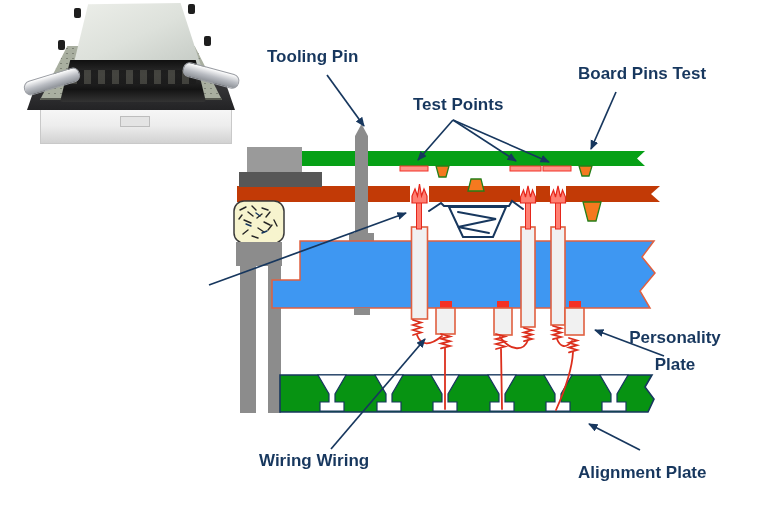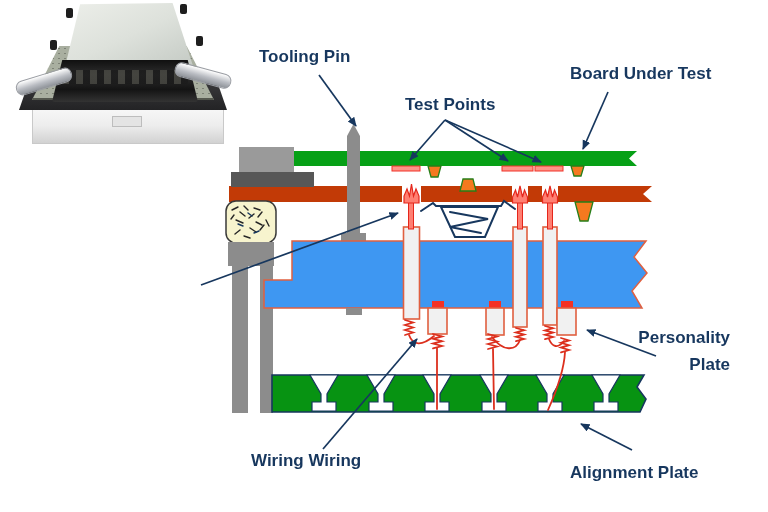--- a/index.html
+++ b/index.html
@@ -1,21 +1,21 @@
 <!DOCTYPE html>
 <html style="--navy: #17375E; --board-green: #06A016; --plate-green: #079312; --bar-red: #C23A06; --plate-blue: #3E97F2; --probe-red: #E5261B; --probe-fill: #FF7F72; --body-fill: #F1F1F1; --body-stroke: #E06040; --cap-red: #F33124; --wire-red: #DC2F1D; --pad-fill: #FF9488; --pad-stroke: #F03328; --orange: #F5791F; --orange-stroke: #267F19; --gray: #8C8C8C; --gray-light: #9A9A9A; --gray-dark: #575757; --blob-cream: #F7F4CE;"><head>
 <meta charset="utf-8">
 <style>
   html,body{margin:0;padding:0;}
   body{width:768px;height:512px;background:#FFFFFF;position:relative;overflow:hidden;
        font-family:"Liberation Sans", sans-serif;}
-  .stage{position:absolute;left:4px;top:0;width:610px;height:512px;}
+  .stage{position:absolute;left:12px;top:0;width:610px;height:512px;}
   svg.diagram{position:absolute;left:0;top:0;}
   .lbl{position:absolute;font-weight:bold;font-size:17px;color:var(--navy);white-space:nowrap;}
-  .lbl.two-line{white-space:normal;text-align:right;line-height:27px;}
+  .lbl.two-line{white-space:normal;text-align:center;line-height:27px;}
   
   .photo{position:absolute;left:6px;top:0;width:224px;height:148px;}
   .photo *{position:absolute;}
   .ph-base{left:22px;top:103px;width:190px;height:39px;background:linear-gradient(180deg,#FAFAFA 0%,#EDEDED 55%,#D2D2D2 100%);border:1px solid #C9C9C9;}
   .ph-latch{left:102px;top:116px;width:28px;height:9px;background:#E4E4E4;border:1px solid #BDBDBD;}
   .ph-chassis{left:9px;top:80px;width:208px;height:30px;background:linear-gradient(180deg,#3A3A3C,#232325);
       clip-path:polygon(5% 0,95% 0,100% 100%,0 100%);}
   .ph-deck{left:22px;top:46px;width:182px;height:52px;background-color:#A9AFA0;
       background-image:radial-gradient(#7d8276 1px, rgba(0,0,0,0) 1.3px);background-size:6px 5px;
       clip-path:polygon(15% 0,85% 0,100% 100%,0 100%);border-bottom:2px solid #55584F;}
@@ -195,21 +195,21 @@
       <line class="arrow" x1="604" y1="92" x2="579" y2="149" marker-end="url(#ah)"></line>
       <line class="arrow" x1="197" y1="285" x2="394" y2="213" marker-end="url(#ah)"></line>
       <line class="arrow" x1="652" y1="356" x2="583" y2="330" marker-end="url(#ah)"></line>
       <line class="arrow" x1="319" y1="449" x2="413" y2="339" marker-end="url(#ah)"></line>
       <line class="arrow" x1="628" y1="450" x2="577" y2="424" marker-end="url(#ah)"></line>
     </g>
   </svg>
 
   <div class="lbl" style="left:255px;top:47px;">Tooling Pin</div>
   <div class="lbl" style="left:401px;top:95px;">Test Points</div>
-  <div class="lbl" style="left:566px;top:64px;">Board Under Test</div>
+  <div class="lbl" style="left:566px;top:64px;">Board Pins Test</div>
   <div class="lbl two-line" style="left:600px;top:324px;width:126px;">
     <span style="display:block;">Personality</span>
     <span style="display:block;">Plate</span>
   </div>
   <div class="lbl" style="left:247px;top:451px;">Wiring Wiring</div>
   <div class="lbl" style="left:566px;top:451px;margin-top:12px;">Alignment Plate</div>
 
 </div>
 
 </body></html>

